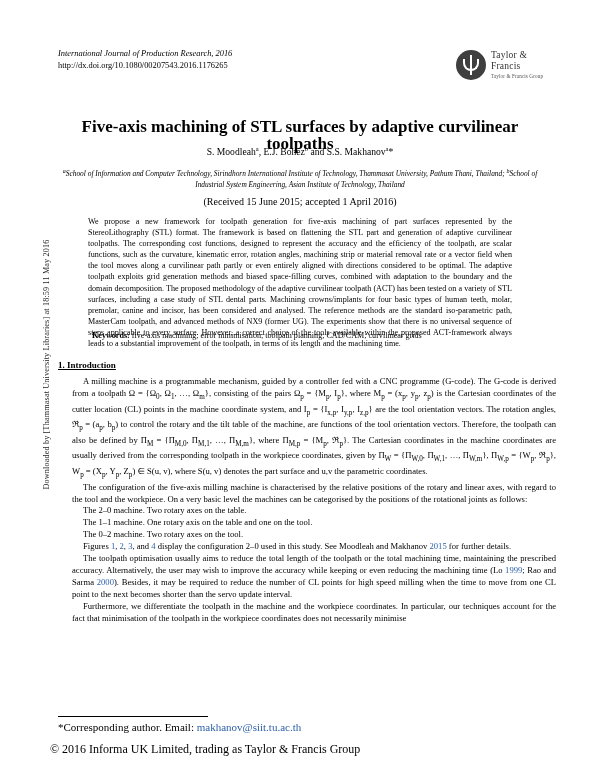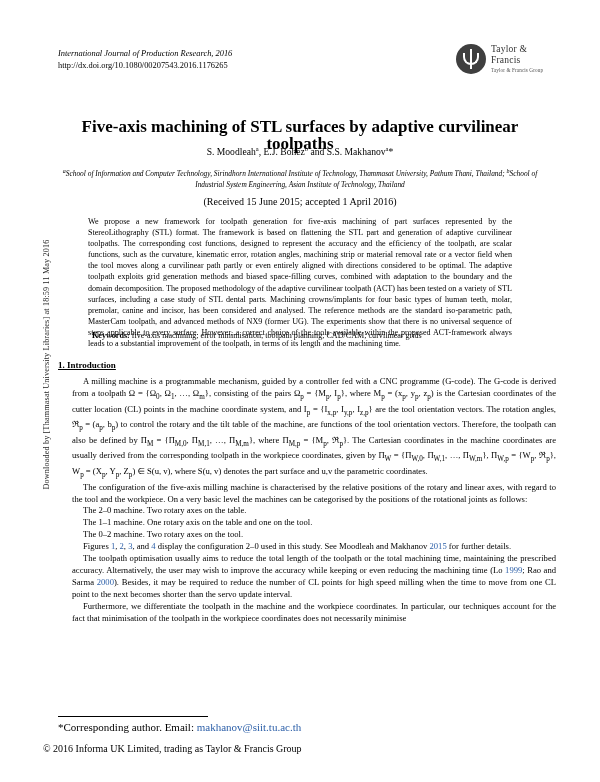--- a/index.html
+++ b/index.html
@@ -55,20 +55,21 @@
     color: #000;
   }
   
   .logo-wrap {
     position: absolute;
     right: 52px;
     top: 44px;
     width: 92px;
     height: 42px;
     display: flex;
+    align-items: center;
     gap: 5px;
   }
   .logo-mark {
     width: 30px;
     height: 30px;
     border-radius: 50%;
     background: #3f3f3f;
     position: relative;
     flex: 0 0 auto;
   }
@@ -206,24 +207,24 @@
     position: absolute;
     left: 58px;
     top: 722px;
     width: 484px;
     font-size: 11px;
     line-height: 11px;
   }
   .corr .email { color: #2c5fa8; }
   .copyright {
     position: absolute;
-    left: 43px;
+    left: 50px;
     top: 744px;
     width: 484px;
-    font-size: 10px;
+    font-size: 12px;
     line-height: 10px;
   }
 </style>
 </head>
 <body>
 
 <div class="page">
 
   <div class="side-stamp">Downloaded by [Thammasat University Libraries] at 18:59 11 May 2016</div>
 

